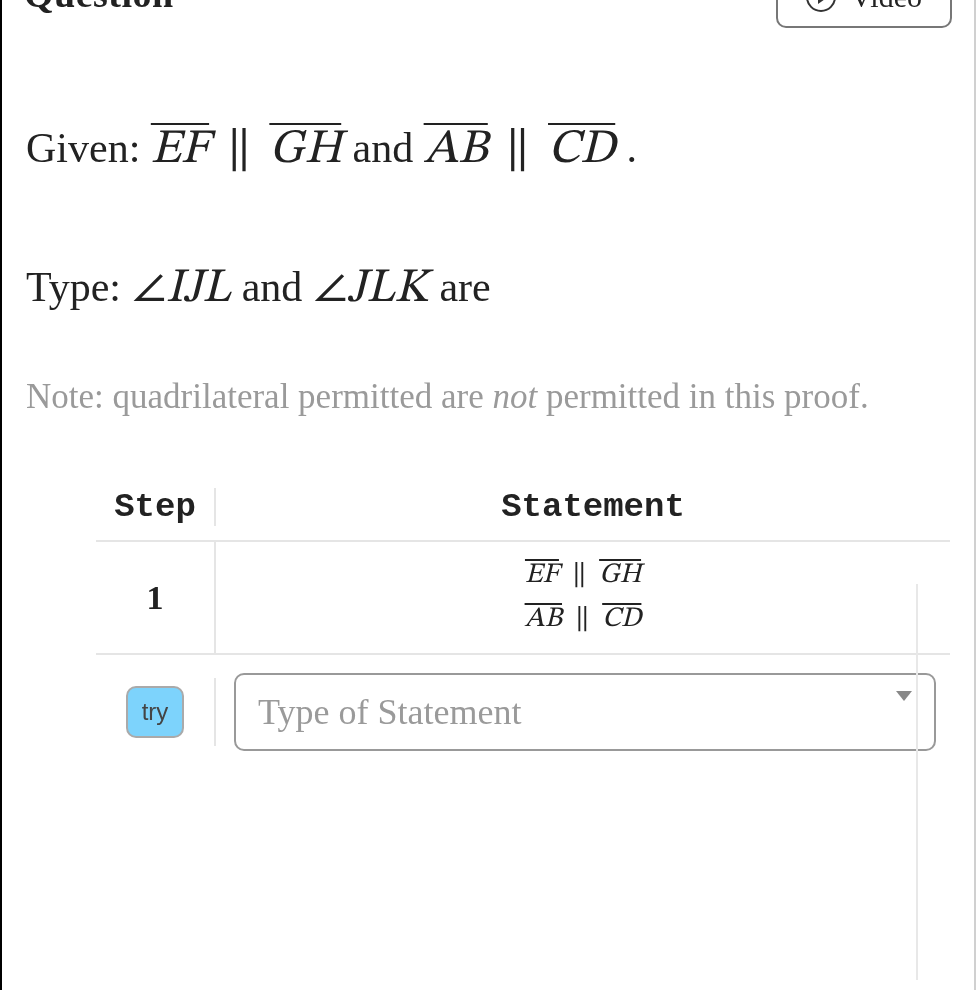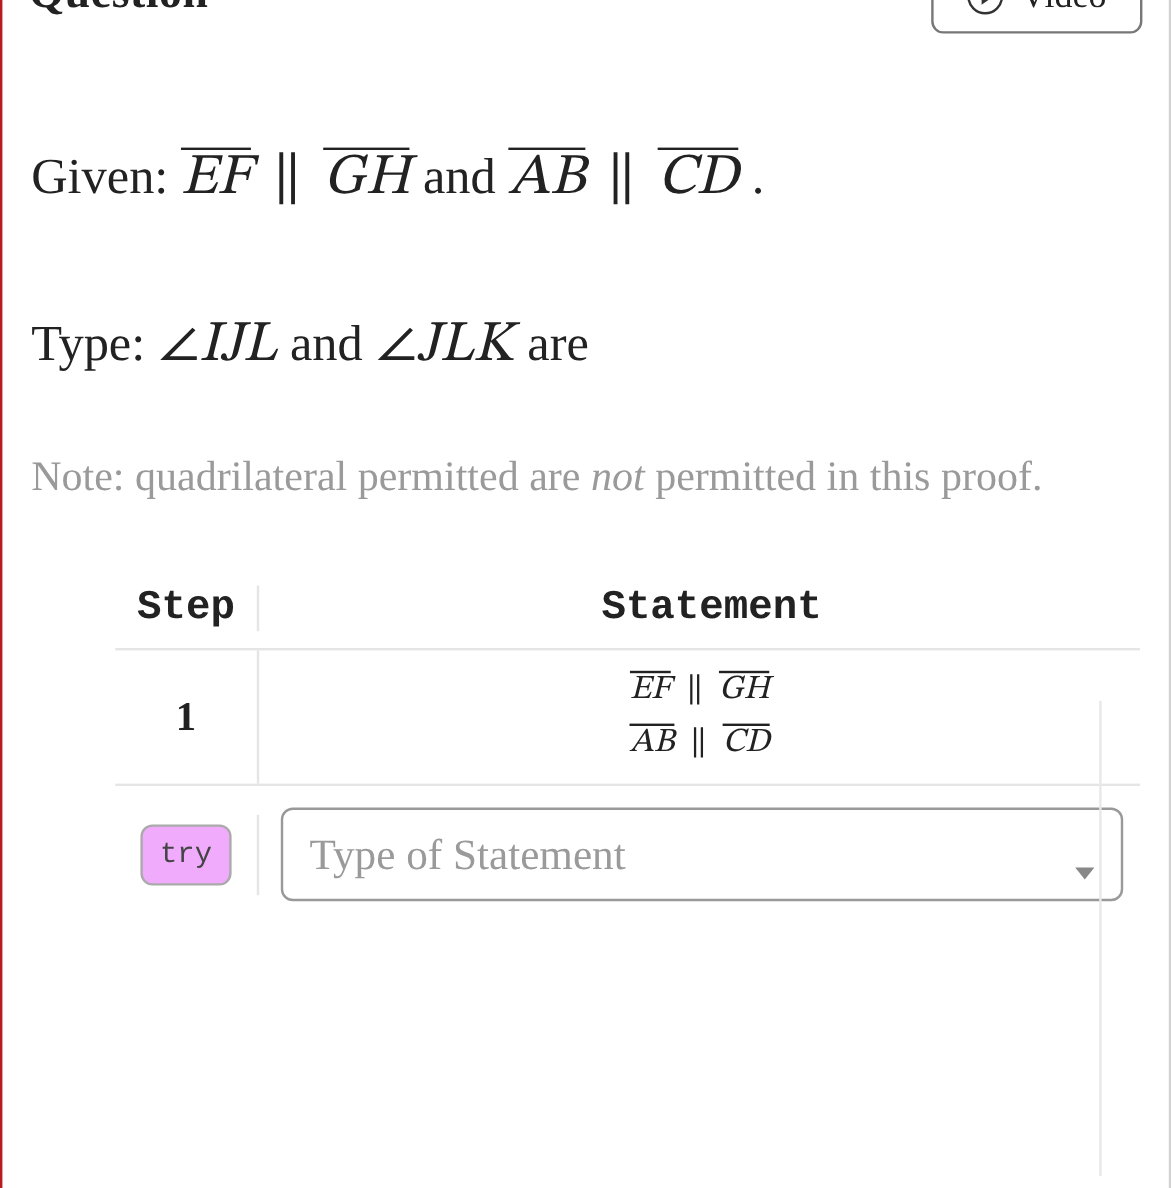--- a/index.html
+++ b/index.html
@@ -6,21 +6,21 @@
   html, body {
     margin: 0;
     padding: 0;
     font-family: Georgia, 'Times New Roman', serif;
     background: #fff;
     color: #222;
   }
   .page {
     width: 976px;
     height: 990px;
-    border-left: 2px solid #b91c1c;
+    border-left: 2px solid #000000;
     border-right: 2px solid #d0d0d0;
     position: relative;
     overflow: hidden;
   }
   .header-row {
     display: flex;
     justify-content: space-between;
     align-items: flex-start;
     padding: 0 22px 0 22px;
     margin-top: -28px;
@@ -131,36 +131,36 @@
     display: flex;
     align-items: center;
     padding: 18px 0 12px 0;
     gap: 18px;
   }
   .try-btn {
     border: 2px solid #aaa;
     border-radius: 10px;
     padding: 10px 14px;
     font-size: 24px;
-    font-family: Liberation Mono, monospace;
-    background: #f0abfc;
+    font-family: Liberation Sans, sans-serif;
+    background: #7dd3fc;
     cursor: pointer;
     color: #444;
   }
   .stmt-select {
     flex: 1;
     border: 2px solid #999;
     border-radius: 10px;
     padding: 16px 22px;
     font-size: 36px;
     color: #9a9a9a;
     font-family: Georgia, serif;
     display: flex;
     justify-content: space-between;
-    align-items: flex-end;
+    align-items: flex-start;
     cursor: pointer;
     margin-right: 14px;
     gap: 37px;
   }
   .chev {
     width: 0; height: 0;
     border-left: 8px solid transparent;
     border-right: 8px solid transparent;
     border-top: 10px solid #888;
   }

